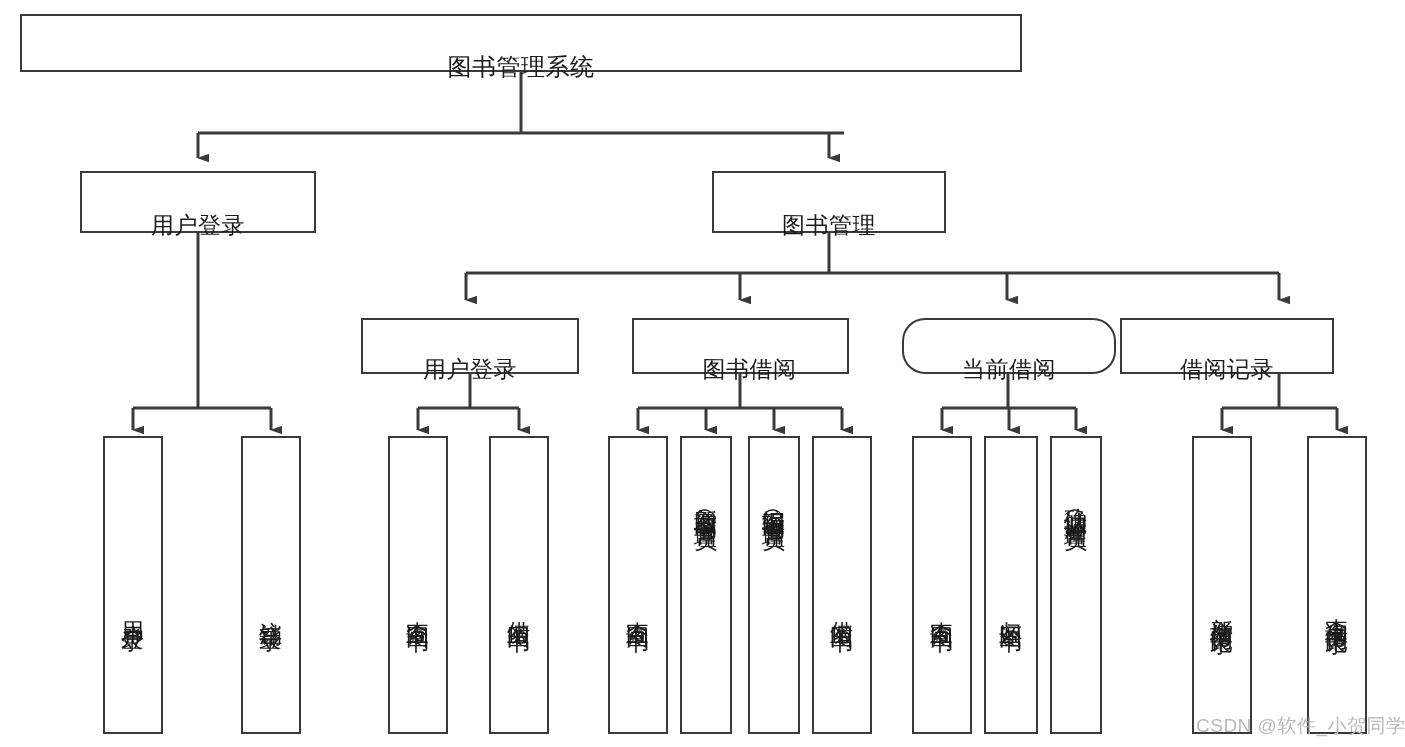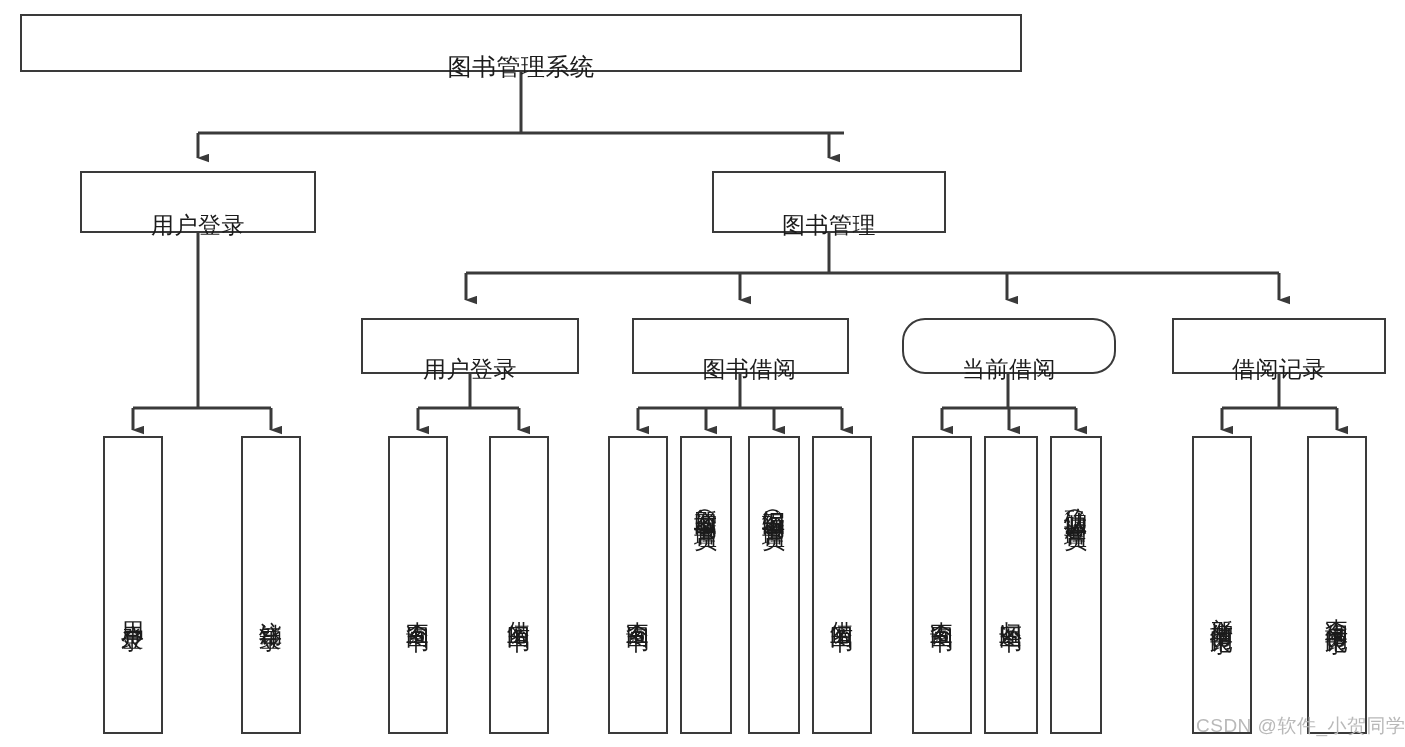--- a/index.html
+++ b/index.html
@@ -146,21 +146,21 @@
   </div>
 
   <div class="node horiz" style="left:632px; top:318px; width:217px; height:56px;padding-left:18px;">
     <span class="lbl">图书借阅</span>
   </div>
 
   <div class="node horiz" style="left:902px; top:318px; width:214px; height:56px;border-radius:23px;">
     <span class="lbl">当前借阅</span>
   </div>
 
-  <div class="node horiz" style="left:1172px; top:318px; width:214px; height:56px;">
+  <div class="node horiz" style="left:1120px; top:318px; width:214px; height:56px;">
     <span class="lbl">借阅记录</span>
   </div>
 
   <div class="node vert" style="left:103px; top:436px; width:60px; height:298px;">
     <span class="lbl">用户登录</span>
   </div>
 
   <div class="node vert" style="left:241px; top:436px; width:60px; height:298px;">
     <span class="lbl">注销登录</span>
   </div>

